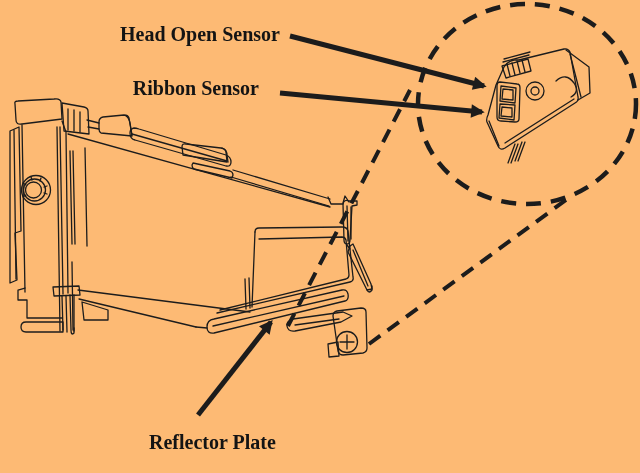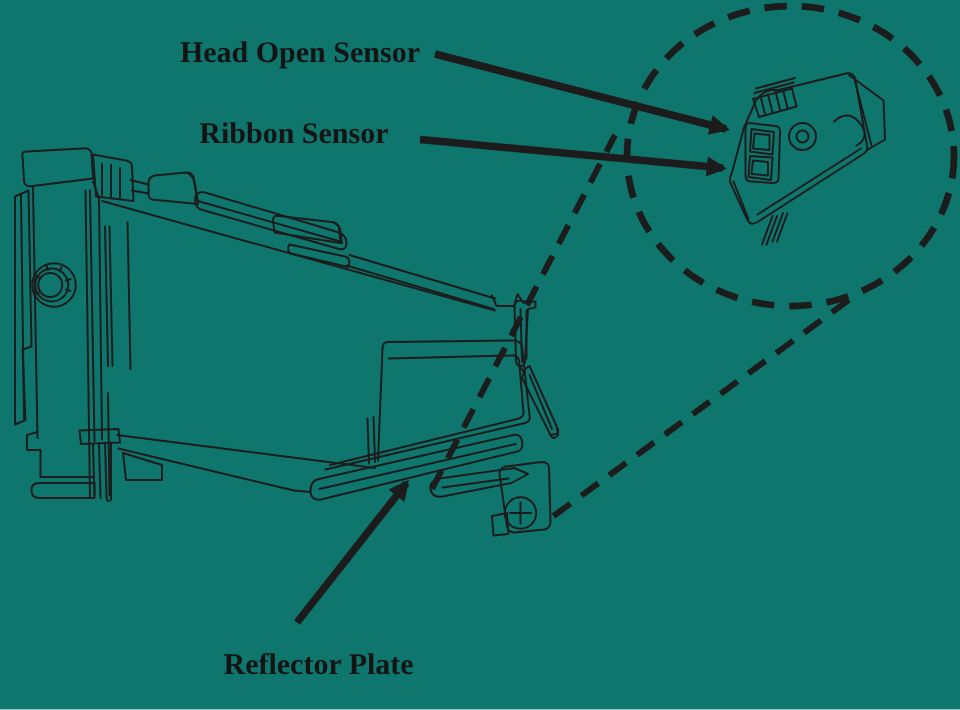--- a/index.html
+++ b/index.html
@@ -1,19 +1,19 @@
 <!DOCTYPE html>
 <html><head>
 <meta charset="utf-8">
 <style>
   html,body{margin:0;padding:0;background:#ffffff;}
   .stage{
     position:relative;
     width:640px;height:473px;
-    background:#0f766e;
+    background:#fdba74;
     overflow:hidden;
     font-family:"Liberation Serif", serif;
   }
   svg{display:block;}
   text.callout{
     font-family:"Liberation Serif", serif;
     font-weight:bold;
     font-size:20px;
     fill:#141414;
   }

